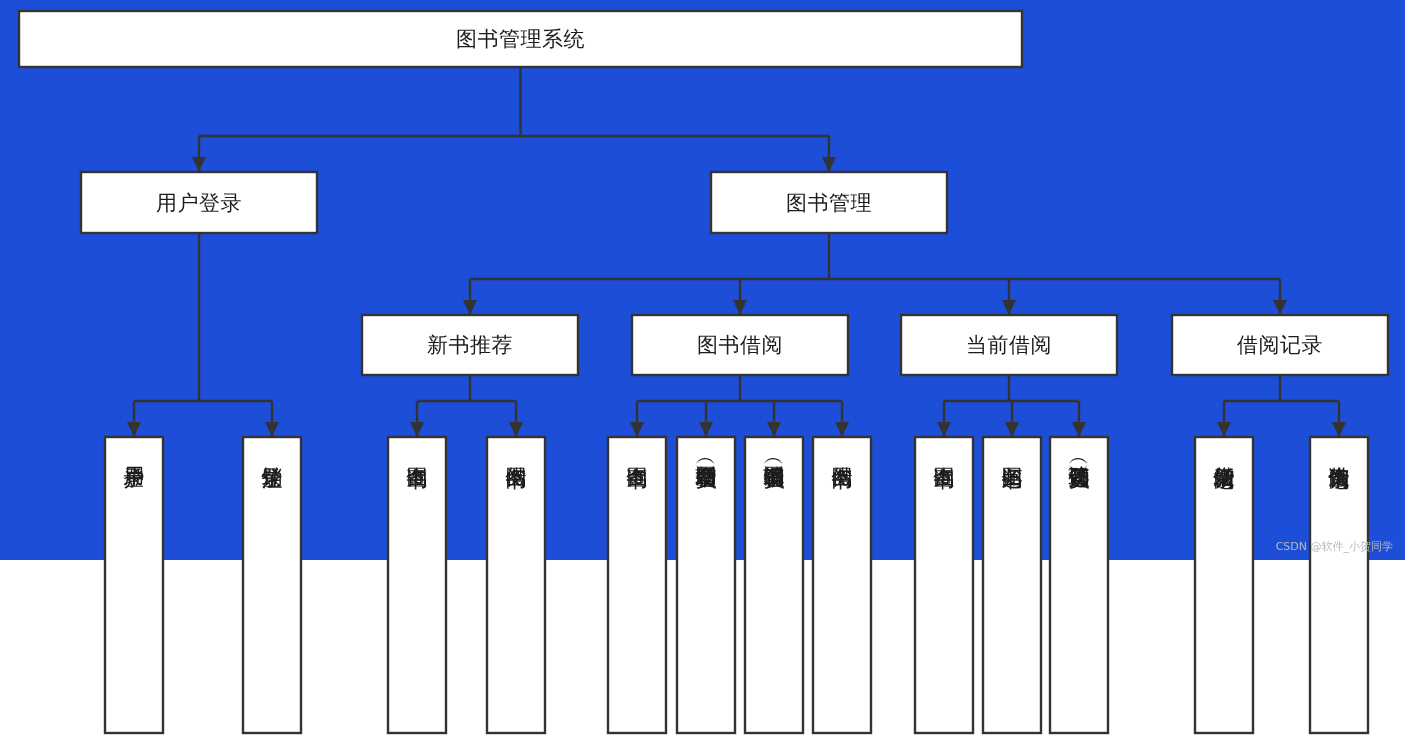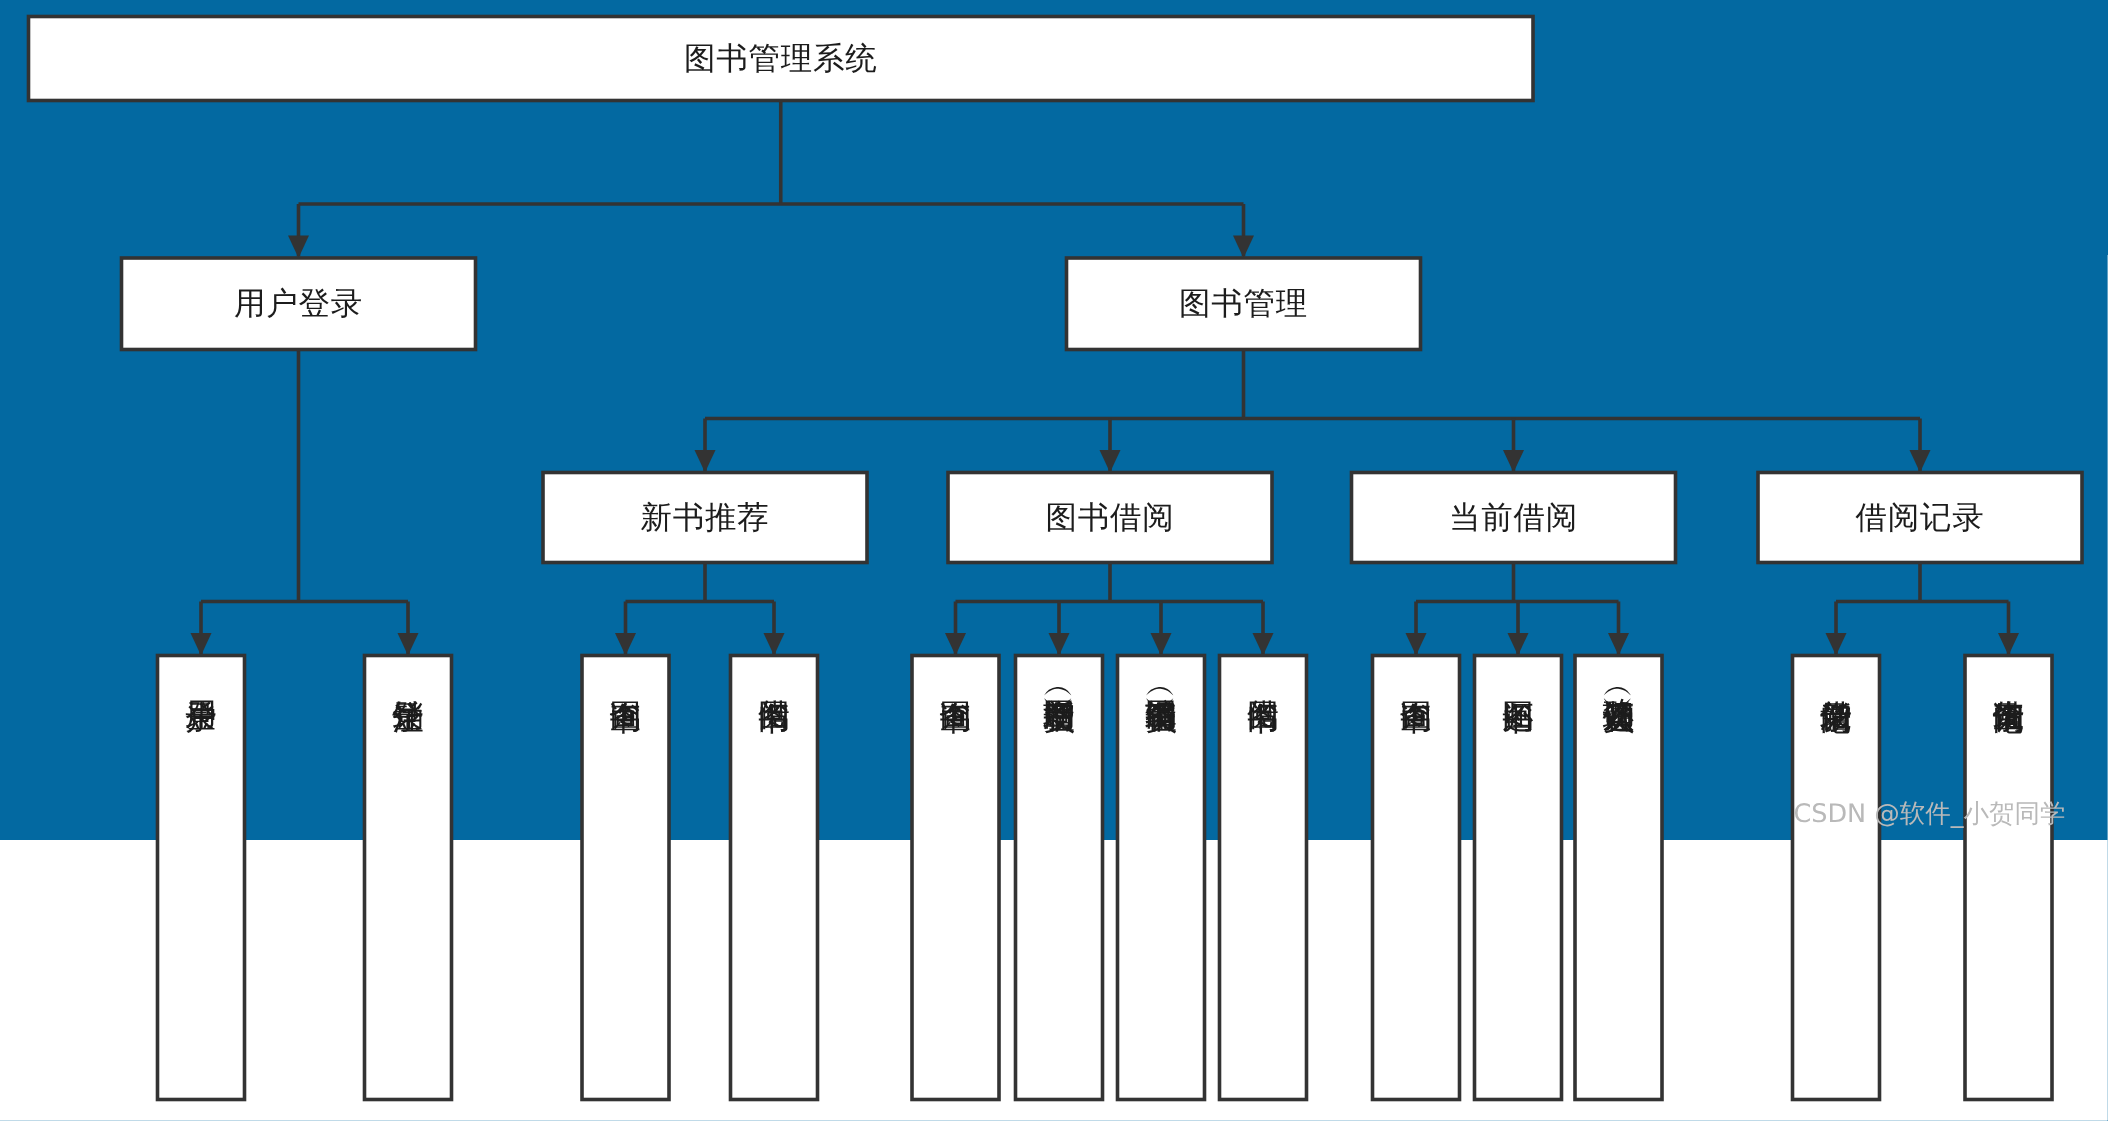--- a/index.html
+++ b/index.html
@@ -10,21 +10,21 @@
   body {
     width: 1405px;
     height: 747px;
     font-family: "DejaVu Sans", "Liberation Sans", sans-serif;
     overflow: hidden;
   }
   #diagram-root {
     position: relative;
     width: 1405px;
     height: 560px;
-    background: #0369a1;
+    background: #1d4ed8;
   }
   svg.flow {
     position: absolute;
     top: 0;
     left: 0;
     width: 1405px;
     height: 747px;
     display: block;
   }
   .node-rect {
@@ -55,24 +55,24 @@
     font-size: 21px;
     fill: #1c1c1c;
     letter-spacing: 0.5px;
     writing-mode: vertical-rl;
     text-orientation: upright;
     text-anchor: middle;
     dominant-baseline: central;
   }
   .watermark {
     position: absolute;
-    right: 28px;
+    right: 12px;
     bottom: 6px;
     font-family: "DejaVu Sans", "Liberation Sans", sans-serif;
-    font-size: 17px;
+    font-size: 11px;
     color: #b9b9b9;
     white-space: nowrap;
     pointer-events: none;
   }
 </style>
 </head>
 <body>
 
 <div id="diagram-root">
   <svg class="flow" viewBox="0 0 1405 747" xmlns="http://www.w3.org/2000/svg">

